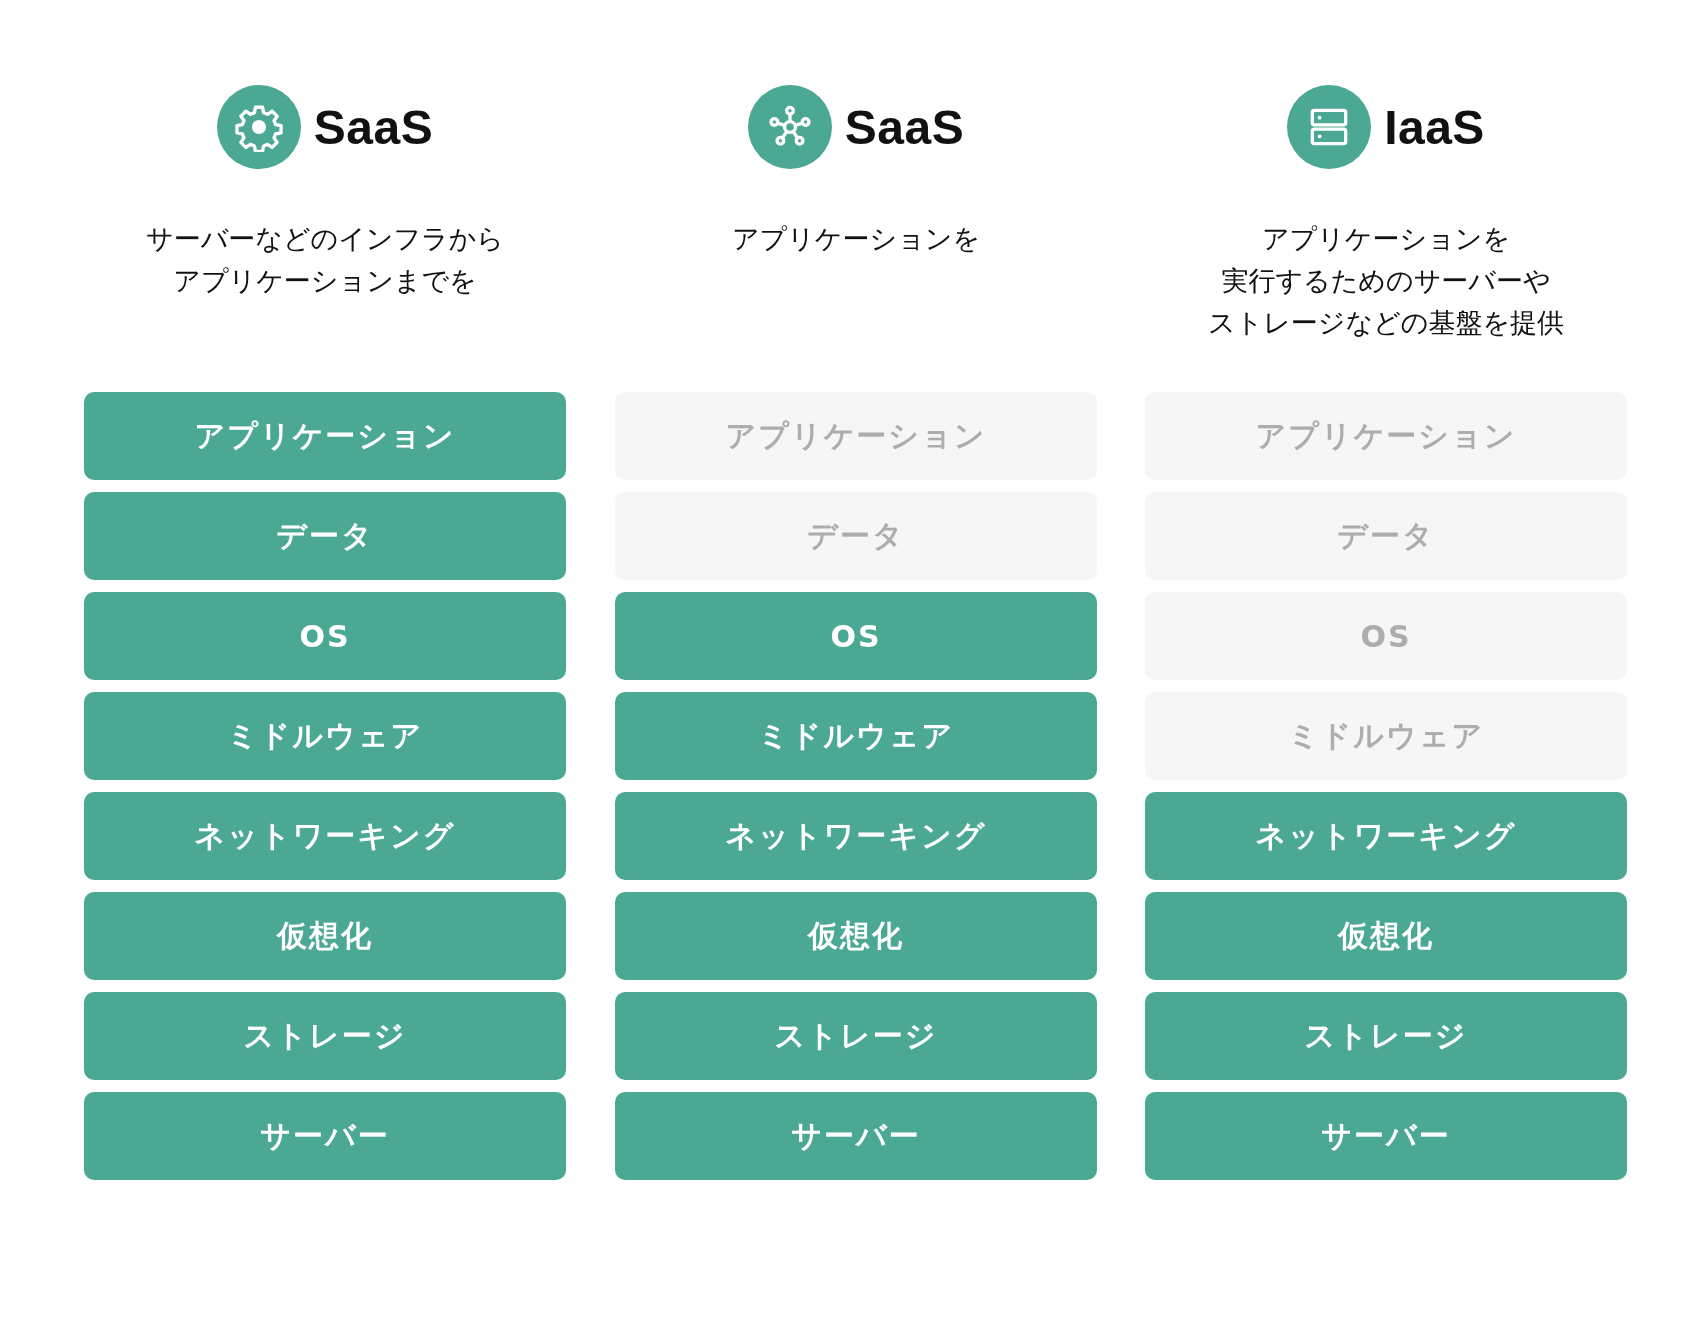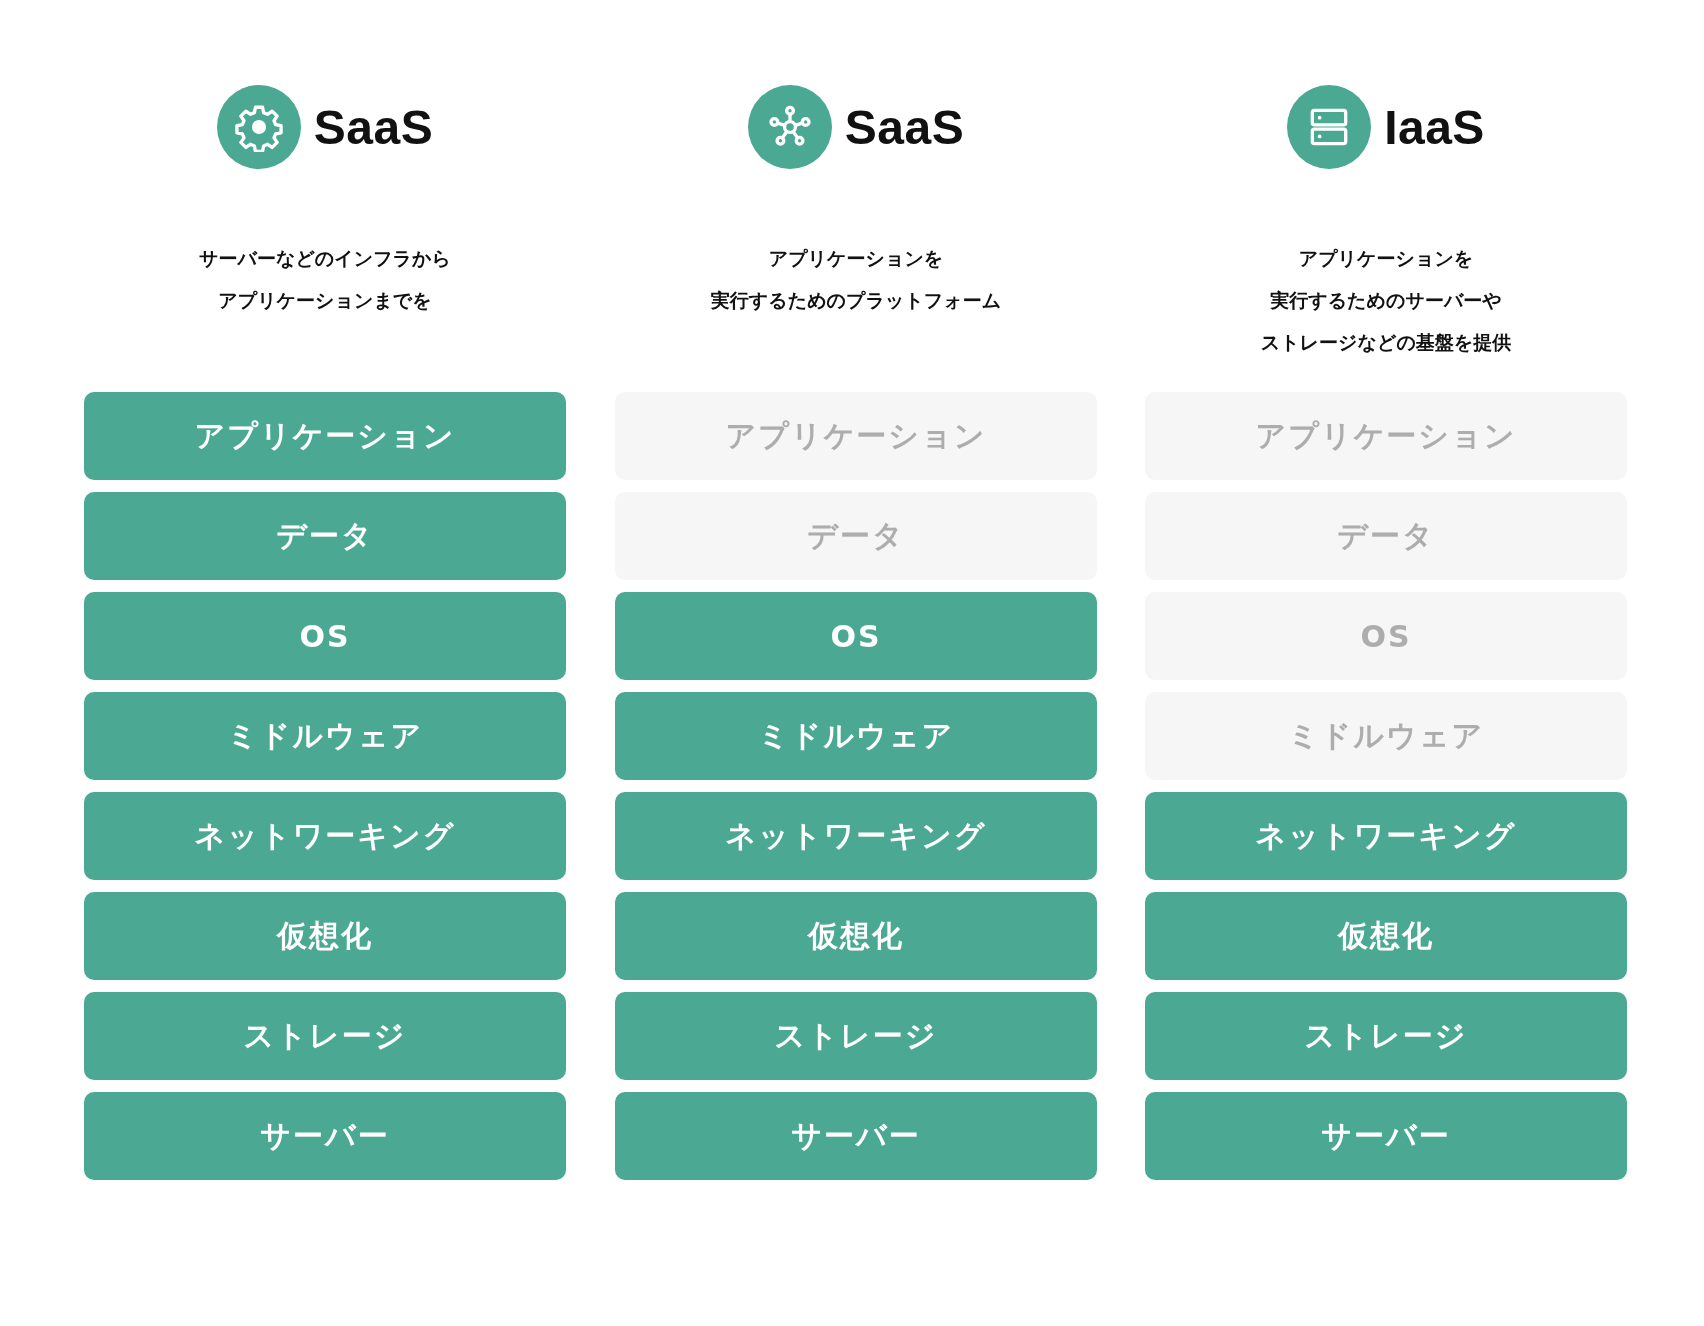--- a/index.html
+++ b/index.html
@@ -21,23 +21,22 @@
     background:#4ba893; display:flex; align-items:center; justify-content:center;
     flex:0 0 auto;
   }
   .icon-circle svg { width:50px; height:50px; }
   .title {
     font-family:"Liberation Sans", "DejaVu Sans", sans-serif;
     font-weight:700; font-size:48px; color:#111111; letter-spacing:0.5px;
   }
   .desc {
     position:absolute; top:218px; left:-30px; width:542px;
-    text-align:center; font-weight:700; font-size:19px; line-height:42px;
+    text-align:center; font-weight:400; font-size:27px; line-height:42px;
     color:#111111;
-    margin-top:19px;
   }
   .desc span { display:block; white-space:nowrap; }
 
   .stack { position:absolute; top:392px; left:0; width:482px; }
   .layer {
     height:88px; margin-bottom:12px; border-radius:10px;
     display:flex; align-items:center; justify-content:center;
     font-weight:700; font-size:30px; letter-spacing:2px;
   }
   .layer.on { background:#4ba893; color:#ffffff; }
@@ -82,21 +81,20 @@
         <circle cx="19.5" cy="9.6" r="1.6"></circle>
         <circle cx="7.4" cy="18.6" r="1.6"></circle>
         <circle cx="16.6" cy="18.6" r="1.6"></circle>
         <path d="M12 5.8v3.6M6.1 10.1l3.4 1.1M17.9 10.1l-3.4 1.1M8.3 17.3l2.2-3.1M15.7 17.3l-2.2-3.1"></path>
       </svg>
     </div>
     <div class="title">SaaS</div>
   </div>
   <div class="desc">
     <span>アプリケーションを</span>
-    <span>実行するためのプラットフォーム</span>
   </div>
   <div class="stack">
     <div class="layer off">アプリケーション</div>
     <div class="layer off">データ</div>
     <div class="layer on">OS</div>
     <div class="layer on">ミドルウェア</div>
     <div class="layer on">ネットワーキング</div>
     <div class="layer on">仮想化</div>
     <div class="layer on">ストレージ</div>
     <div class="layer on">サーバー</div>

